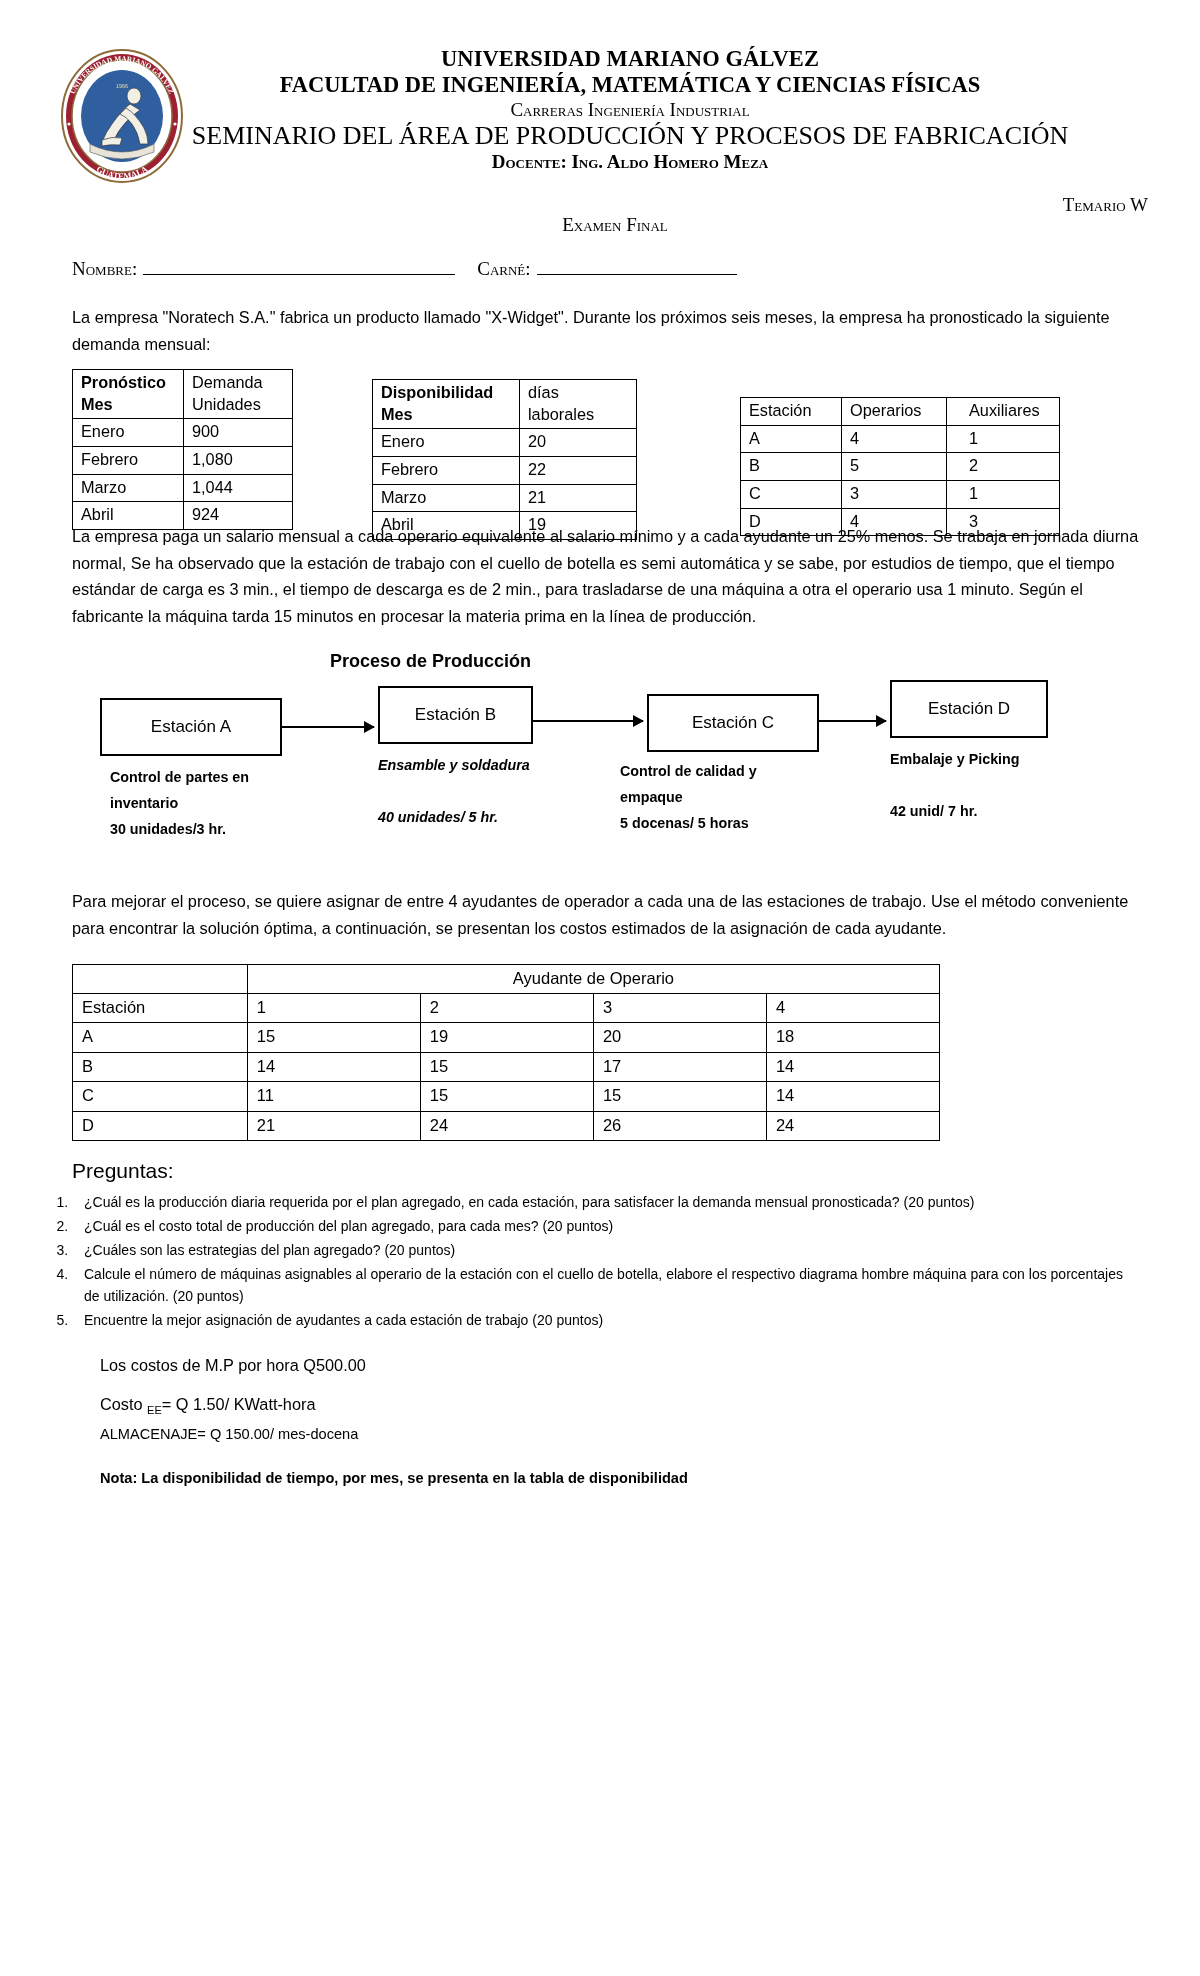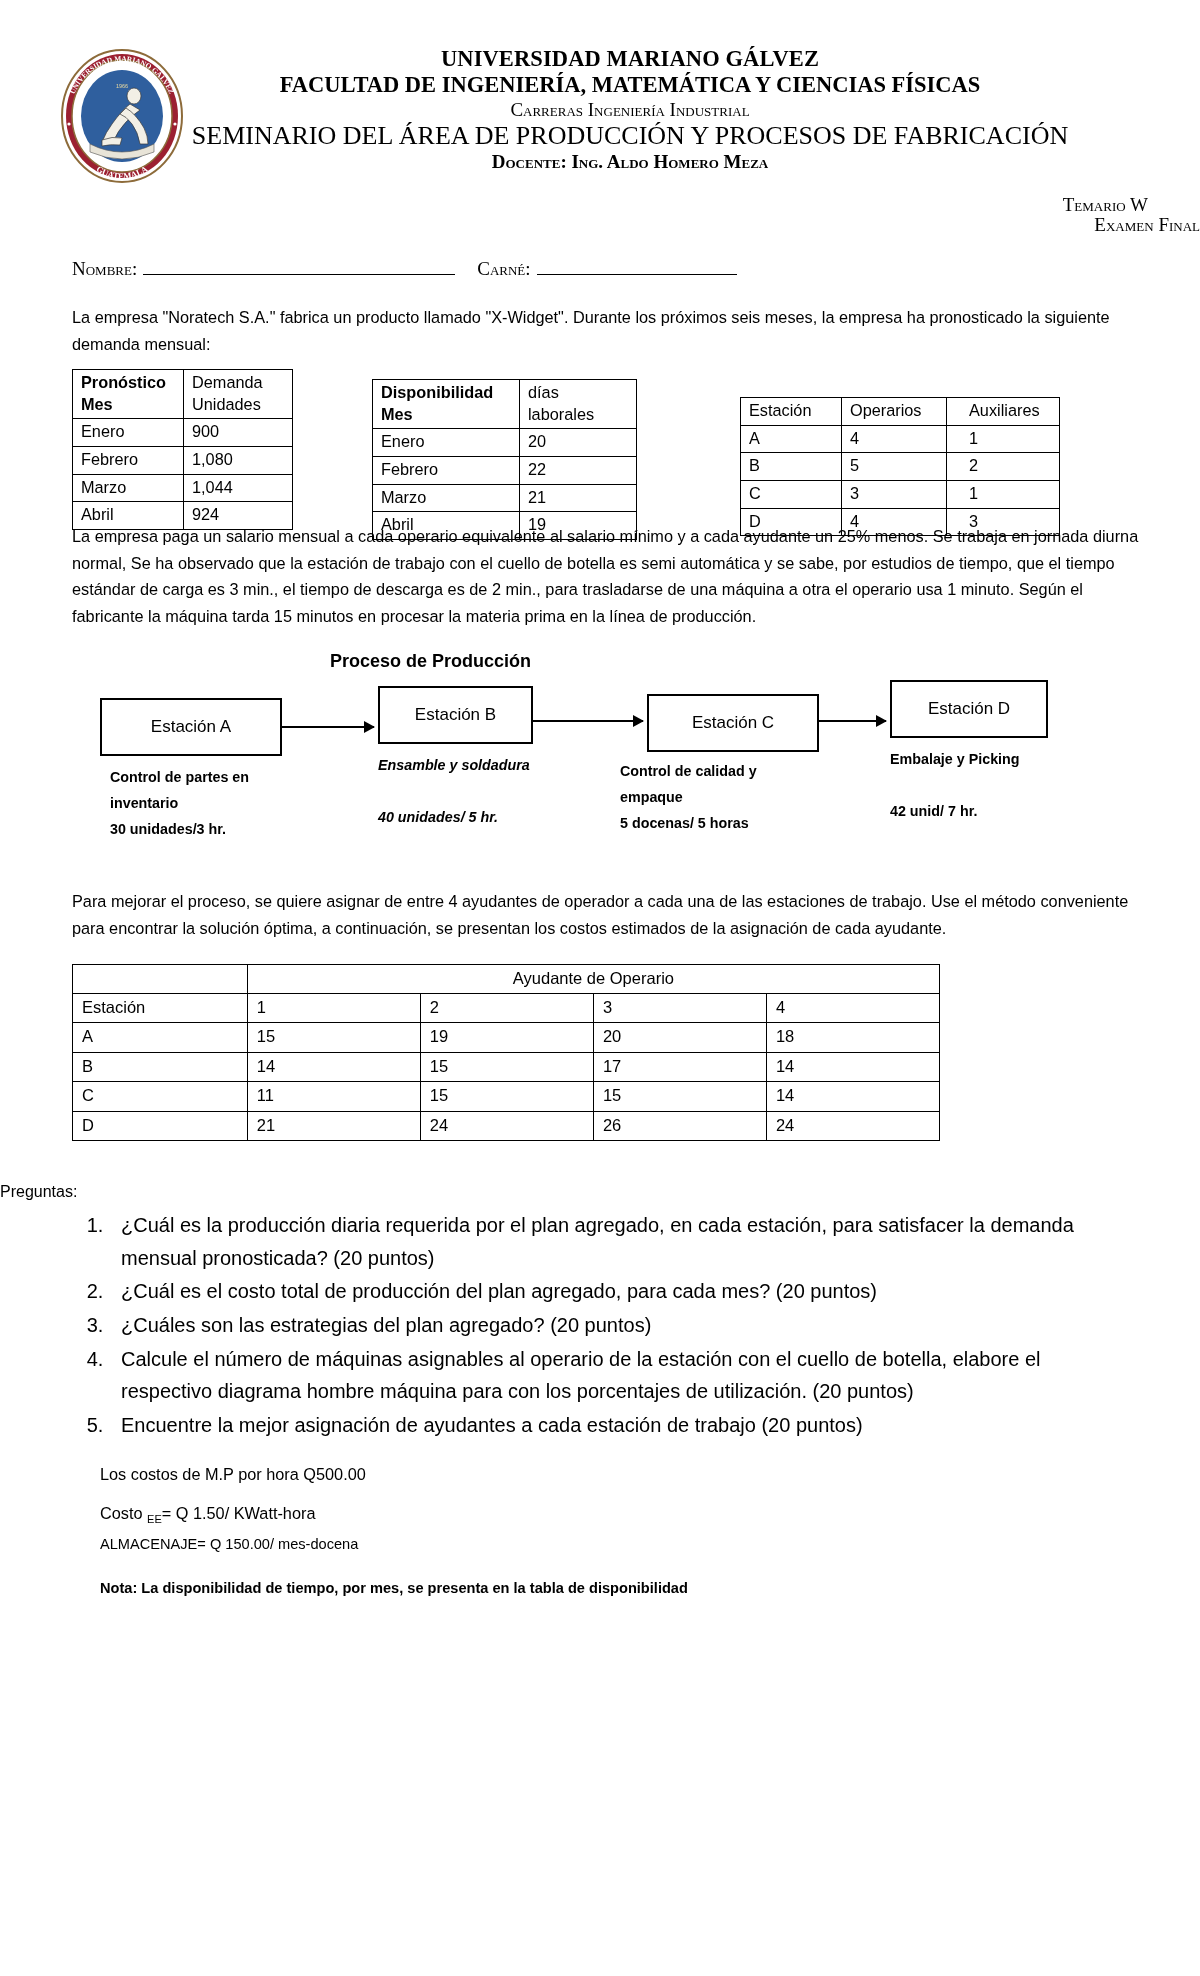--- a/index.html
+++ b/index.html
@@ -77,21 +77,21 @@
     top: 42px;
     font-family: "Liberation Serif", serif;
     font-size: 19px;
     font-variant: small-caps;
   }
   .examen {
     position: absolute;
     left: 0;
     right: 0;
     top: 62px;
-    text-align: right;
+    text-align: center;
     padding-left: 30px;
     font-family: "Liberation Serif", serif;
     font-size: 19px;
     font-variant: small-caps;
   }
 
   
   .nombre-row {
     margin-top: 54px;
     padding-left: 72px;
@@ -219,28 +219,29 @@
     border: 1.4px solid #000;
     padding: 3px 9px 4px 9px;
     line-height: 1.3;
   }
   table.assign td.hdr-span { text-align: center; }
   table.assign td.c0 { width: 164px; }
   table.assign td.cx { width: 166px; }
 
   
   .preguntas-label {
-    margin-top: 42px;
-    font-size: 16px;
+    padding-left: 72px;
+    margin-top: 18px;
+    font-size: 21px;
   }
   ol.preguntas {
-    margin: 8px 0 0 9px;
-    padding-left: 100px;
+    margin: 8px 0 0 0;
+    padding-left: 72px;
     padding-right: 70px;
-    font-size: 20px;
+    font-size: 14px;
     line-height: 1.63;
   }
   ol.preguntas li { margin-bottom: 1px; padding-left: 12px; }
 
   .tail { padding-left: 100px; font-size: 16.3px; }
   .tail-mp { margin-top: 24px; }
   .tail-ee { margin-top: 20px; }
   .tail-alm { margin-top: 10px; font-size: 14.6px; }
   .tail-nota { margin-top: 28px; font-size: 14.6px; font-weight: bold; }
   .sub { font-size: 11px; vertical-align: sub; }

